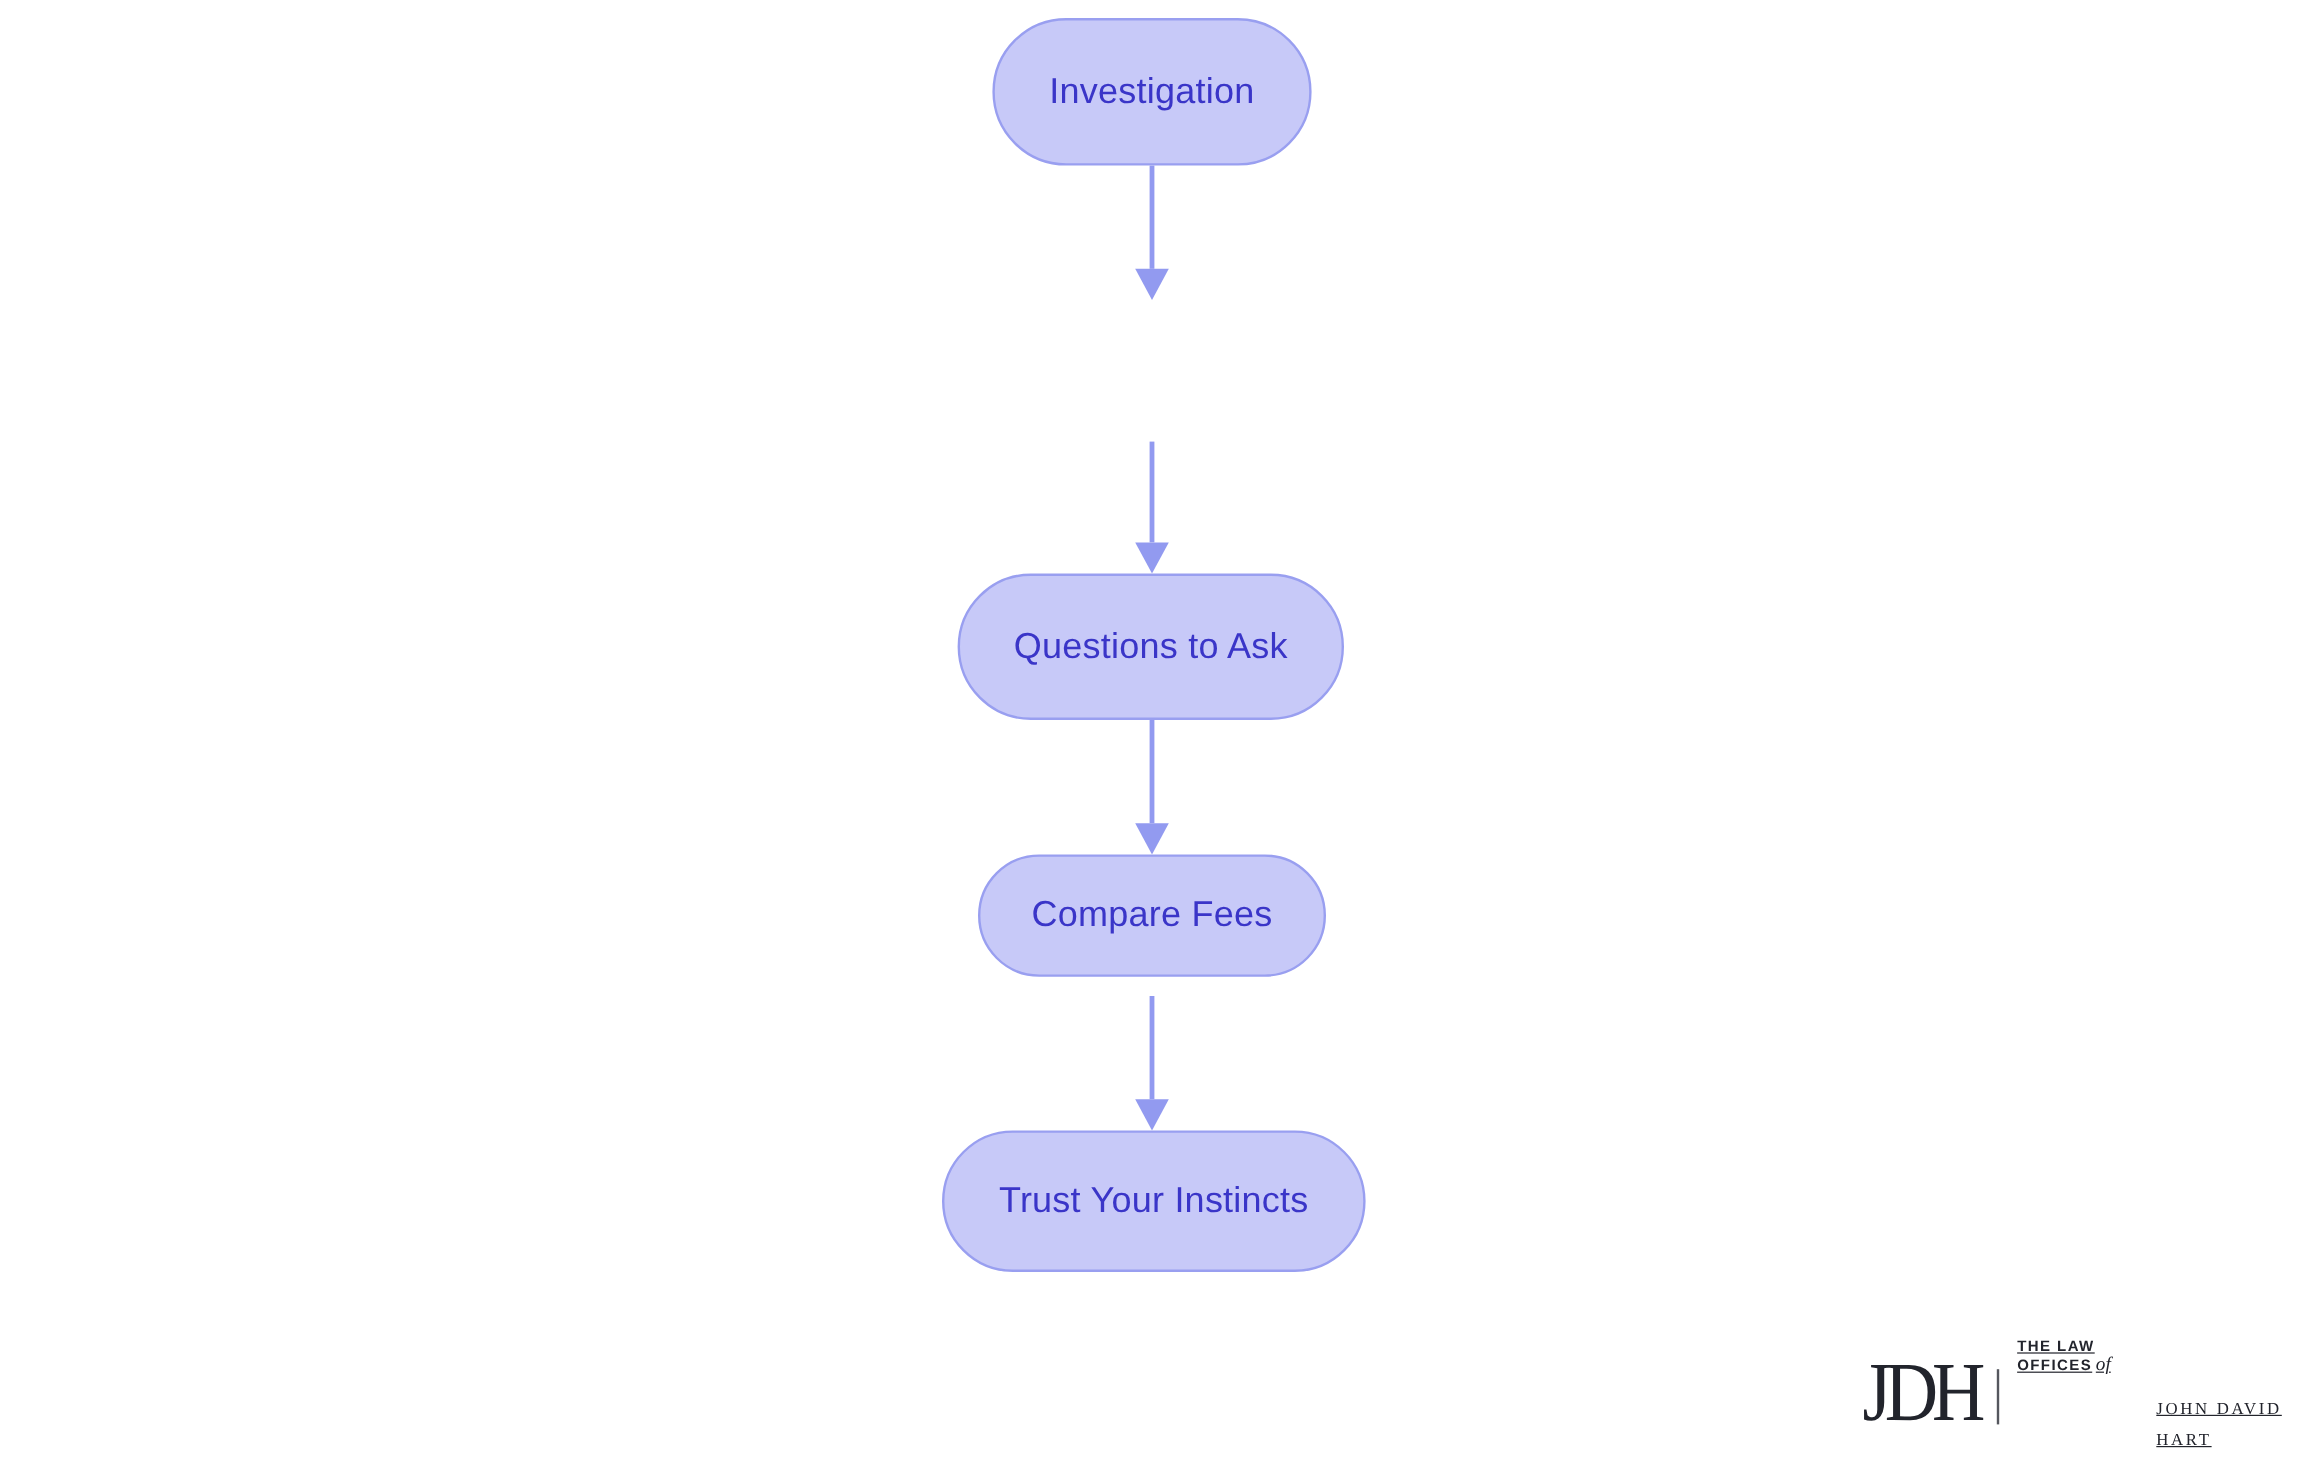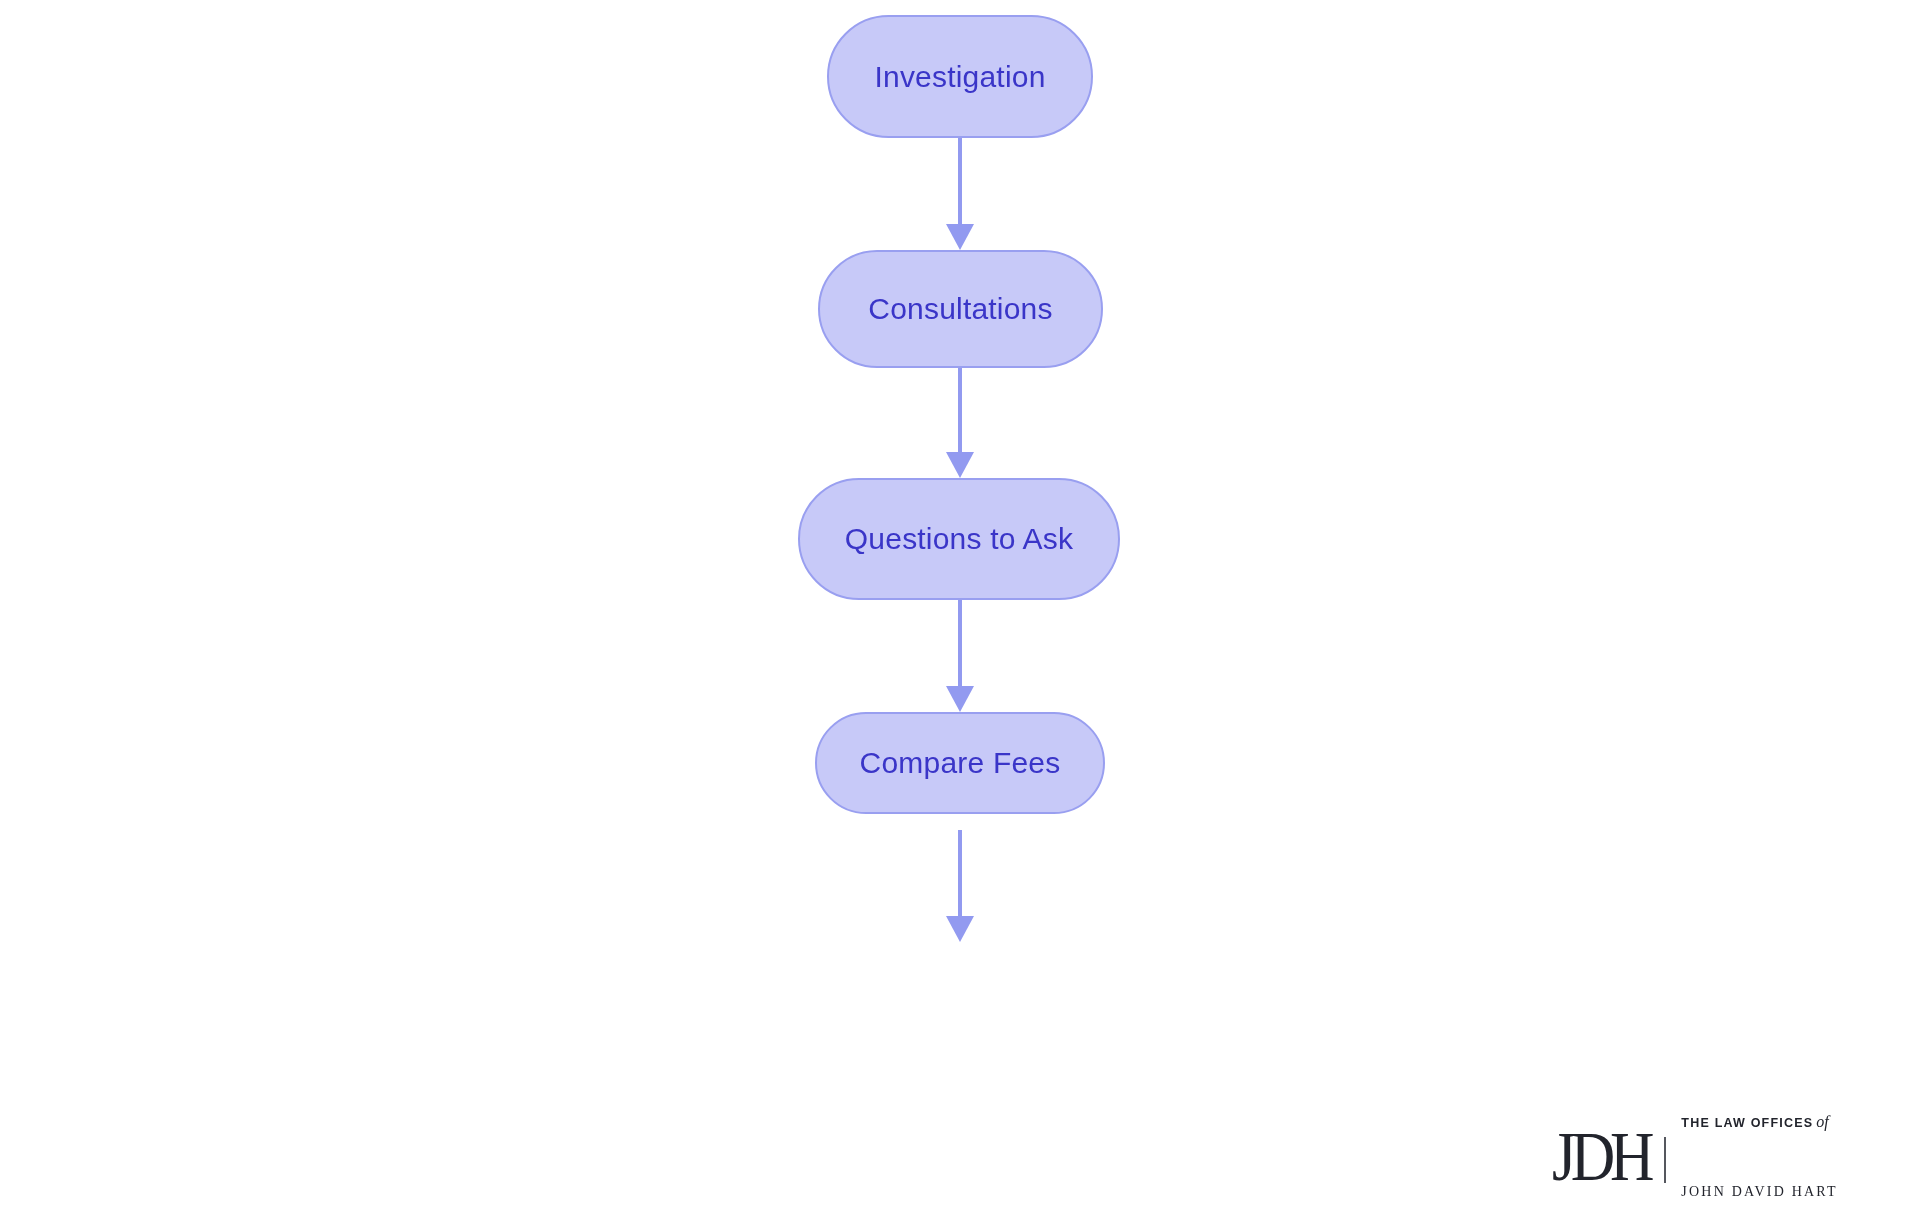--- a/index.html
+++ b/index.html
@@ -84,21 +84,21 @@
     transform-origin: left center;
     padding-bottom: 6px;
   }
   .logo-divider {
     width: 2px;
     height: 46px;
     background: #55575e;
     margin-left: 2px;
     margin-right: 15px;
   }
-  .logo-text { display: flex; flex-direction: column; }
+  .logo-text { display: flex; flex-direction: row; text-decoration: underline; }
   .logo-line1 {
     font-size: 12.5px;
     font-weight: bold;
     letter-spacing: 1.2px;
     line-height: 16px;
   }
   .logo-of {
     font-family: "Liberation Serif", serif;
     font-weight: normal;
     font-style: italic;
@@ -116,32 +116,32 @@
 </style>
 </head>
 <body>
 
 <div class="canvas">
 
   <div class="node n1">Investigation</div>
 
   <div class="arrow a1"></div>
 
-  <div class="node n2">Consultations</div>
 
   <div class="arrow a2"></div>
 
   <div class="node n3">Questions to Ask</div>
 
   <div class="arrow a3"></div>
 
   <div class="node n4">Compare Fees</div>
 
   <div class="arrow a4"></div>
 
+  <div class="node n5">Trust Your Instincts</div>
 
   <div class="logo">
     <div class="logo-monogram">JDH</div>
     <div class="logo-divider"></div>
     <div class="logo-text">
       <div class="logo-line1"><span>THE LAW OFFICES</span><span class="logo-of">of</span></div>
       <div class="logo-line2">JOHN DAVID HART</div>
     </div>
   </div>
 

